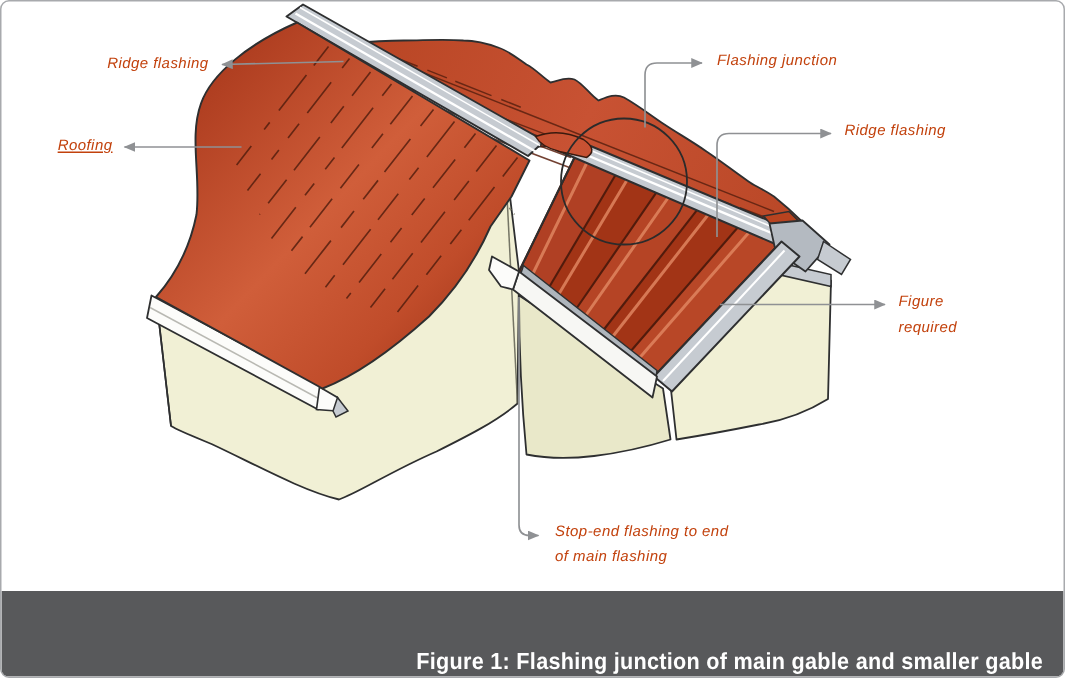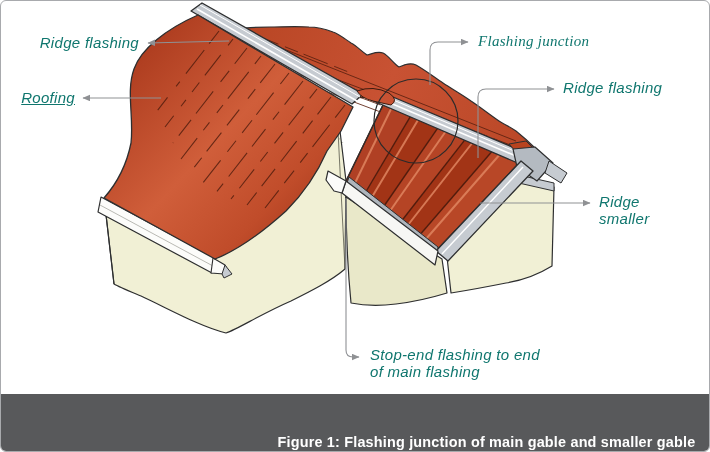--- a/index.html
+++ b/index.html
@@ -11,24 +11,24 @@
     border:1.5px solid #A8AAAD;
     border-radius:6px;
     overflow:hidden;
     font-family:"Liberation Sans", sans-serif;
   }
   #diagram-svg{position:absolute;left:0;top:0;}
   .fig-label{
     position:absolute;
     font-family:"Liberation Sans", sans-serif;
     font-style:italic;
-    font-size:15px;
+    font-size:10px;
     line-height:16.5px;
     letter-spacing:0.3px;
-    color:#0f766e;
+    color:#c2410c;
     white-space:nowrap;
   }
   .fig-label.right{text-align:right;}
   #caption-bar{
     position:absolute;
     left:0;right:0;bottom:0;
     height:57px;
     background:#58595B;
     display:flex;
     align-items:flex-end;
@@ -210,27 +210,27 @@
       <path d="M477,157 L477,96 Q477,88 485,88 L553,88" marker-end="url(#arrow)"></path>
       <path d="M479,202 L589,202" marker-end="url(#arrow)"></path>
       <path d="M345,197 L345,349 Q345,356 352,356 L358,356" marker-end="url(#arrow)"></path>
     </g>
   </svg>
 
   <div class="fig-label right" style="left:28px;top:34px;width:110px;">Ridge flashing</div>
 
   <div class="fig-label right" style="left:10px;top:89px;width:64px;text-decoration:underline;">Roofing</div>
 
-  <div class="fig-label" style="left:477px;top:32px;font-family:Liberation Serif, serif;">Flashing junction</div>
+  <div class="fig-label" style="left:477px;top:32px;">Flashing junction</div>
 
   <div class="fig-label" style="left:562px;top:79px;">Ridge flashing</div>
 
   <div class="fig-label" style="left:598px;top:193px;">
-    <div>Ridge</div>
-    <div>smaller</div>
+    <div>Figure</div>
+    <div>required</div>
   </div>
 
   <div class="fig-label" style="left:369px;top:346px;">
     <div>Stop-end flashing to end</div>
     <div>of main flashing</div>
   </div>
 
   <div id="caption-bar">
     <span class="cap-text">Figure 1: Flashing junction of main gable and smaller gable</span>
   </div>

